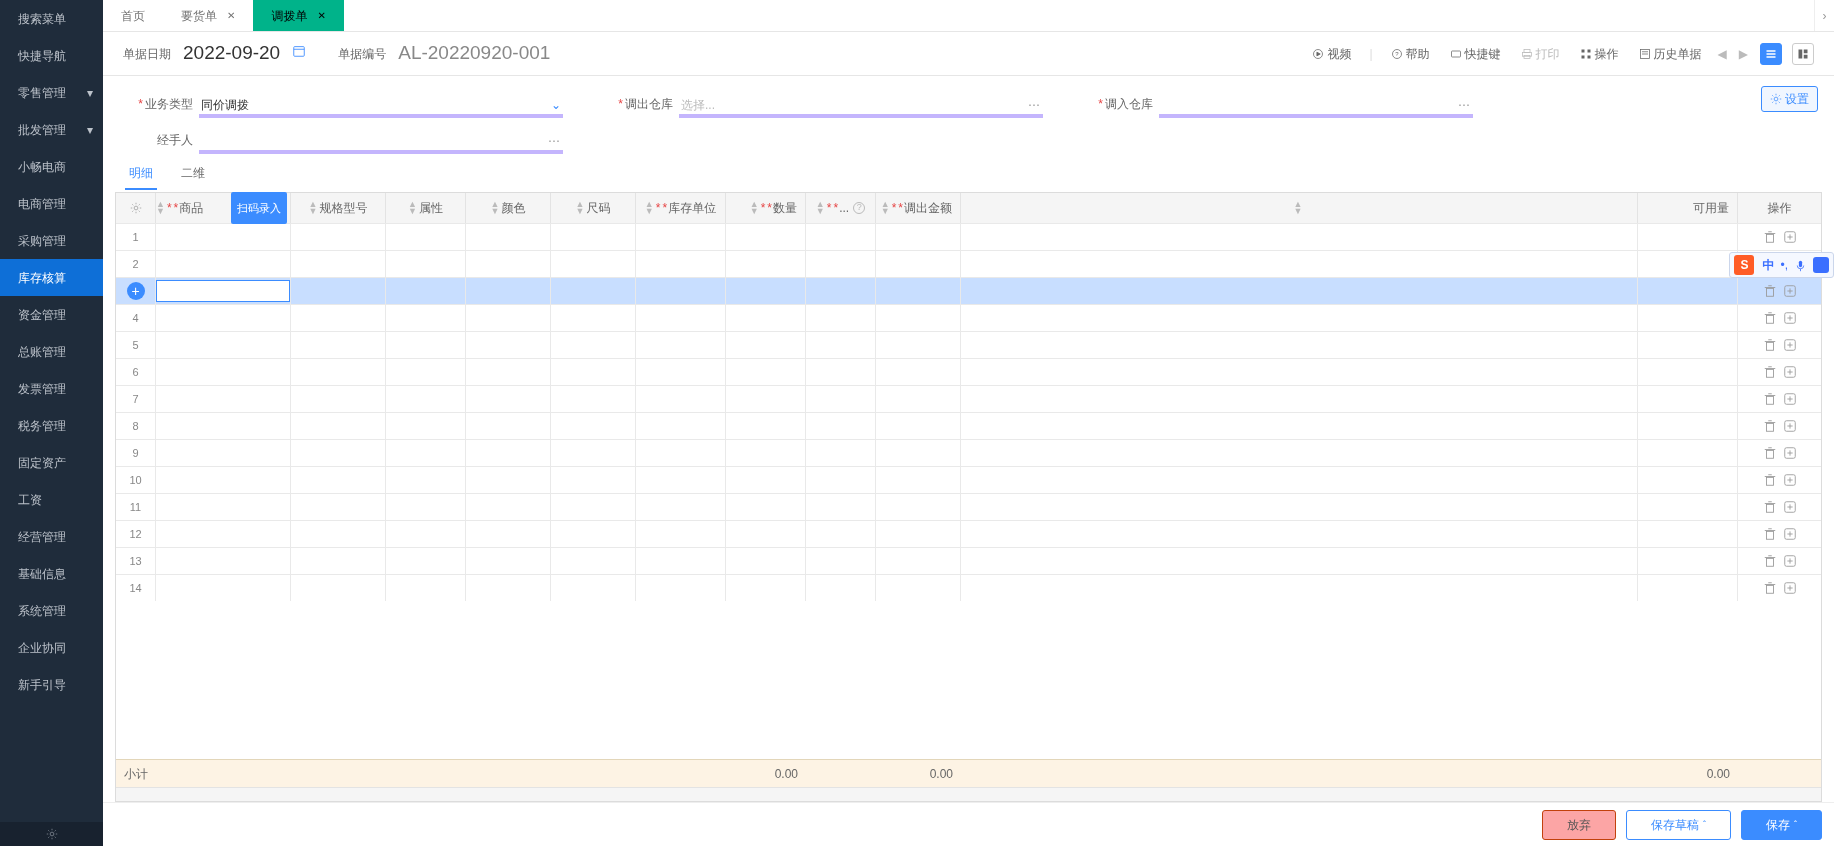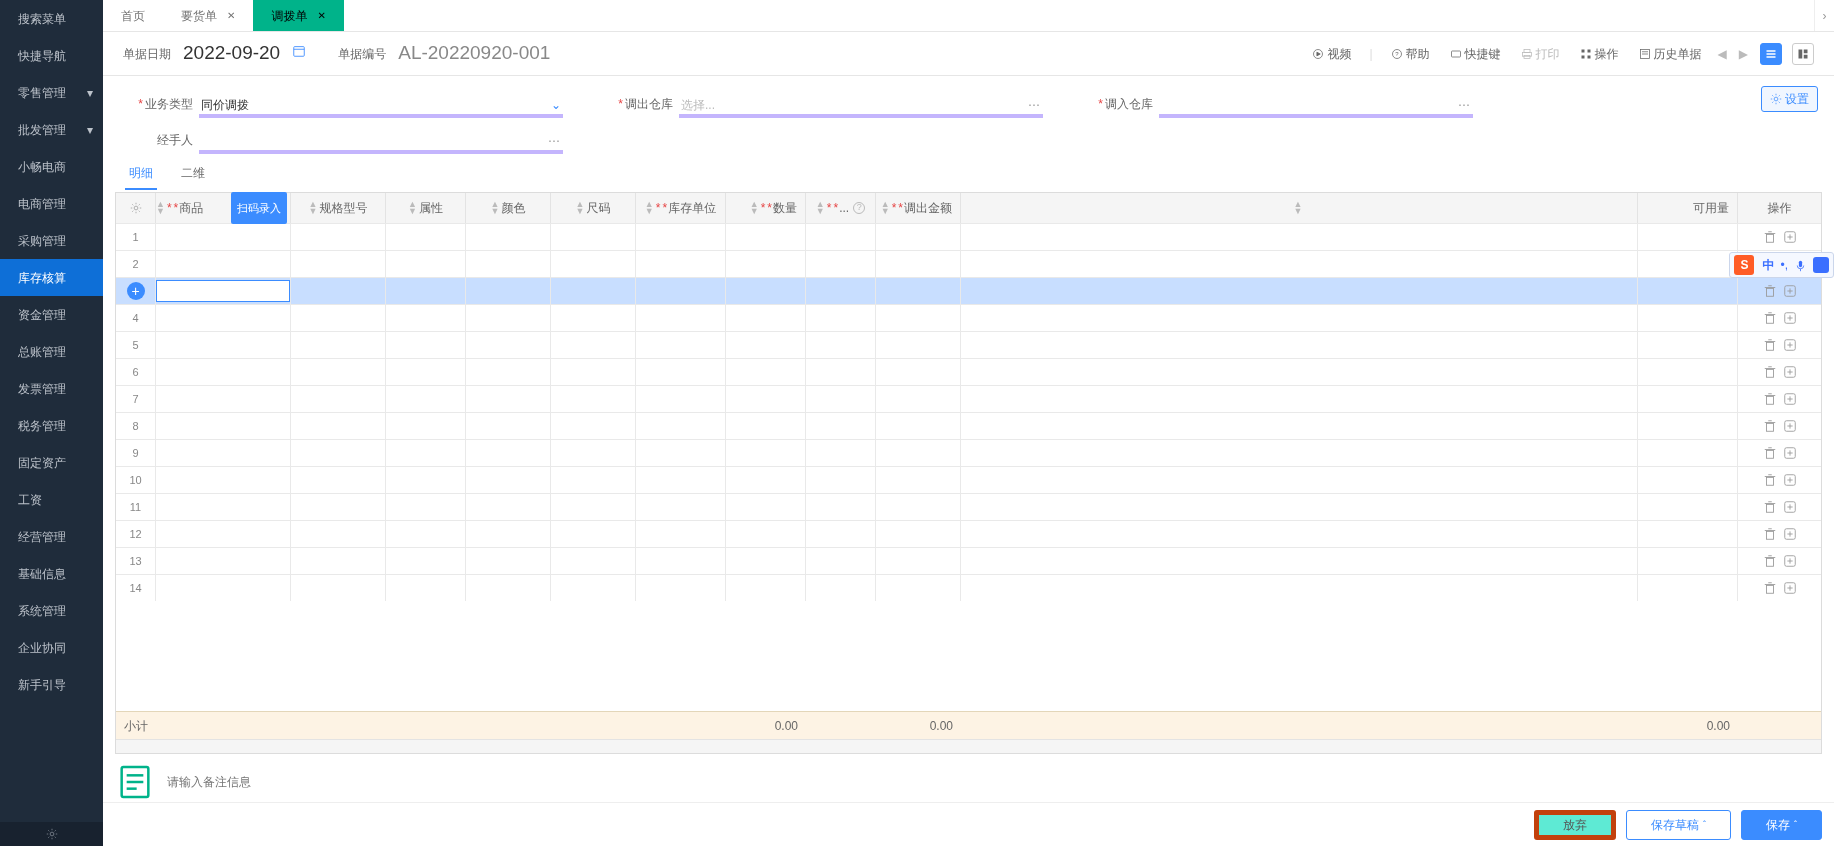--- a/index.html
+++ b/index.html
@@ -57,21 +57,21 @@
 .opcol{display:flex;gap:6px;align-items:center;justify-content:center}
 .opicon{width:14px;height:14px;color:#999;cursor:pointer}
 .gsum{display:flex;height:28px;background:#fdf3e4;border-top:1px solid #e3d6b9;flex-shrink:0}
 .gsum .gcell{background:#fdf3e4;border-right:none;color:#666}
 .scrollbar{height:14px;background:#f5f5f5;border-top:1px solid #e3e3e3}
 .remark{margin:8px 12px 0;display:flex;align-items:center;gap:12px}
 .remark .ricon{width:40px;height:40px;color:#00b38a}
 .remark input{flex:1;height:28px;border:none;outline:none;color:#999;font-size:12px}
 .footer{margin-top:auto;height:44px;border-top:1px solid #eee;display:flex;align-items:center;justify-content:flex-end;padding:0 12px;gap:10px}
 .btn{height:30px;padding:0 24px;border-radius:3px;cursor:pointer;display:flex;align-items:center;gap:4px}
-.btn.ghost{background:#5eead4;border:5px solid #c2410c;color:#555}
+.btn.ghost{background:#fca5a5;border:1px solid #c2410c;color:#555}
 .btn.outline{background:#fff;border:1px solid #3b8cff;color:#3b8cff}
 .btn.primary{background:#3b8cff;border:1px solid #3b8cff;color:#fff}
 .caret-up{font-size:9px}
 .floatIME{position:fixed;right:0;top:252px;display:flex;align-items:center;height:26px;background:#f5f8ff;border:1px solid #cbd6eb;border-radius:3px;padding:0 4px;gap:6px;font-size:12px}
 .floatIME .sogou{width:20px;height:20px;background:#ff5c26;color:#fff;border-radius:3px;display:flex;align-items:center;justify-content:center;font-weight:bold;margin-right:2px}
 .floatIME .sq{width:16px;height:16px;background:#3b6fff;border-radius:3px}
 .c40{width:40px;flex-shrink:0}.c135{width:135px;flex-shrink:0}.c95{width:95px;flex-shrink:0}.c85{width:85px;flex-shrink:0}.c80{width:80px;flex-shrink:0}.c90{width:90px;flex-shrink:0}.cflex{flex:1;min-width:60px}.c83{width:83px;flex-shrink:0}
 .tar{justify-content:flex-end;padding-right:8px}
 </style>
 </head>
@@ -678,29 +678,20 @@
         <div class="gcell c90"></div>
         <div class="gcell c80 tar">0.00</div>
         <div class="gcell" style="width:70px"></div>
         <div class="gcell c85 tar">0.00</div>
         <div class="gcell cflex"></div>
         <div class="gcell tar" style="width:100px">0.00</div>
         <div class="gcell c83"></div>
       </div>
       <div class="scrollbar"></div>
     </div>
-    <div class="remark">
-      <svg class="ricon" viewBox="0 0 24 24" fill="none" stroke="currentColor" stroke-width="1.5">
-          <rect x="4" y="3" width="16" height="18" rx="1"></rect>
-          <line x1="7" y1="8" x2="17" y2="8"></line>
-          <line x1="7" y1="12" x2="17" y2="12"></line>
-          <line x1="7" y1="16" x2="13" y2="16"></line>
-        </svg>
-      <input placeholder="请输入备注信息" style="">
-    </div>
     <div class="footer">
       <div class="btn ghost">
           <span>放弃</span>
         </div>
       <div class="btn outline">
           <span>保存草稿</span>
           <span class="caret-up">ˆ</span>
         </div>
       <div class="btn primary">
           <span>保存</span>

